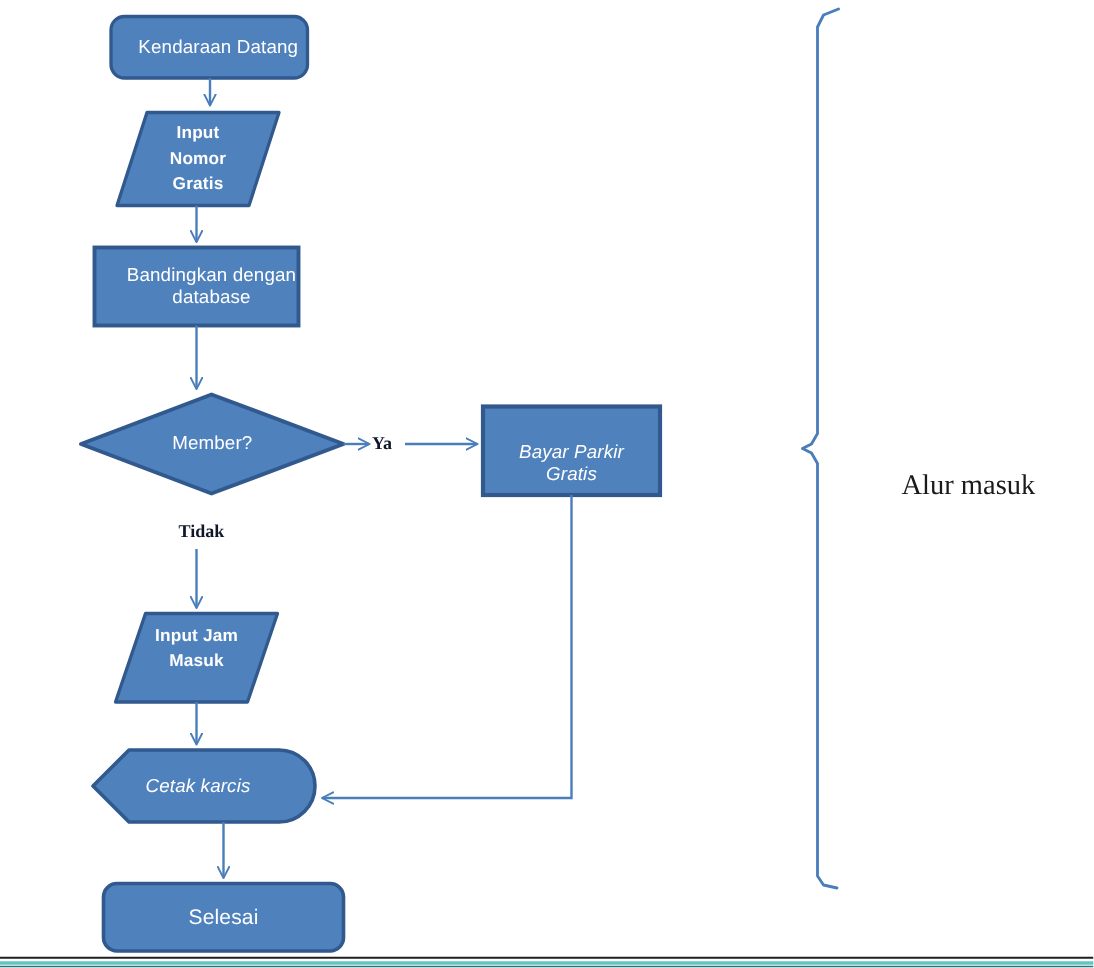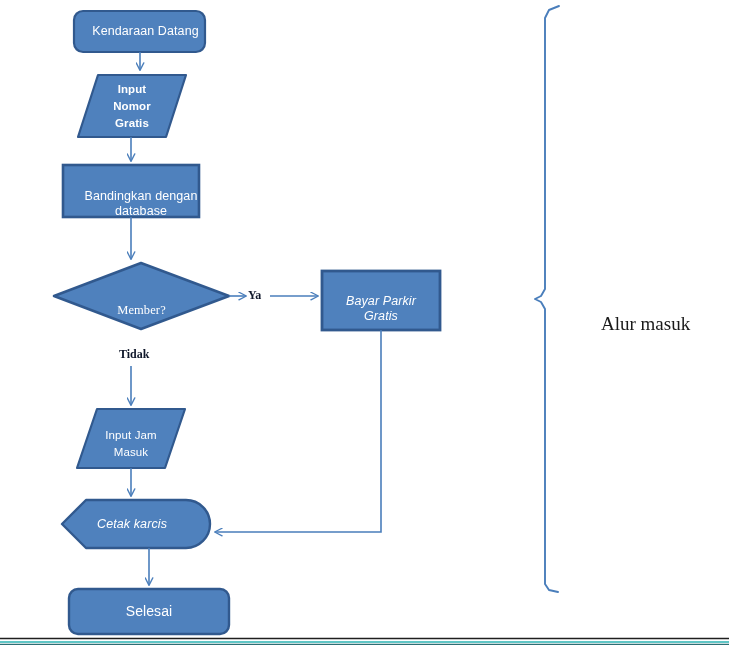--- a/index.html
+++ b/index.html
@@ -123,29 +123,29 @@
   <line x1="0" y1="642" x2="729" y2="642" stroke="#5fc6c6" stroke-width="2.2"></line>
   <line x1="0" y1="644.4" x2="729" y2="644.4" stroke="#2d6f75" stroke-width="1.2"></line>
 </svg>
 
 <div class="node-label" style="left:74px; top:11px; width:143px; height:41px; display:flex; align-items:center; justify-content:center;">Kendaraan Datang</div>
 
 <div class="node-label" style="left:78px; top:75px; width:108px; height:62px; display:flex; align-items:center; justify-content:center; font-weight:bold; font-size:11.5px; line-height:17px;">Input
 Nomor
 Gratis</div>
 
-<div class="node-label" style="left:63px; top:165px; width:156px; height:52px; display:flex; align-items:center; justify-content:center;margin-top:13px;">Bandingkan dengan
+<div class="node-label" style="left:63px; top:165px; width:156px; height:52px; display:flex; align-items:center; justify-content:center;">Bandingkan dengan
 database</div>
 
-<div class="node-label" style="left:54px; top:277px; width:175px; height:66px; display:flex; align-items:center; justify-content:center;font-family:Liberation Serif, serif;">Member?</div>
+<div class="node-label" style="left:54px; top:262px; width:175px; height:66px; display:flex; align-items:center; justify-content:center;">Member?</div>
 
 <div class="node-label" style="left:322px; top:271px; width:118px; height:75px; display:flex; align-items:center; justify-content:center;font-style:italic;">Bayar Parkir
 Gratis</div>
 
-<div class="node-label" style="left:77px; top:414px; width:108px; height:59px; display:flex; align-items:center; justify-content:center; font-weight:normal; font-size:11.5px; line-height:17px;">Input Jam
+<div class="node-label" style="left:77px; top:403px; width:108px; height:59px; display:flex; align-items:center; justify-content:center; font-weight:bold; font-size:11.5px; line-height:17px;">Input Jam
 Masuk</div>
 
 <div class="node-label" style="left:62px; top:500px; width:140px; height:48px; display:flex; align-items:center; justify-content:center;font-style:italic;">Cetak karcis</div>
 
 <div class="node-label" style="left:69px; top:589px; width:160px; height:45px; display:flex; align-items:center; justify-content:center; font-size:14px;">Selesai</div>
 
 <div class="edge-label" style="left:248px; top:288px;">Ya</div>
 
 <div class="edge-label" style="left:119px; top:347px;">Tidak</div>
 

